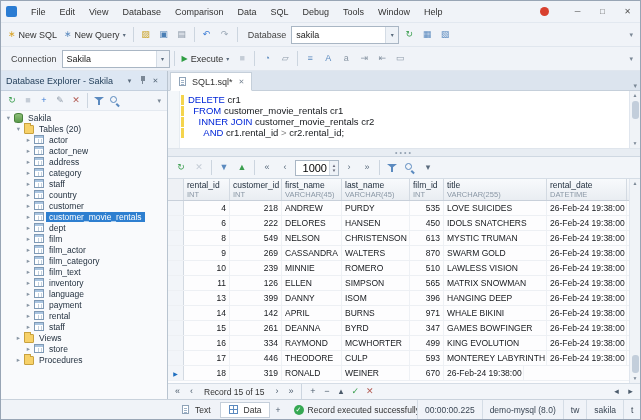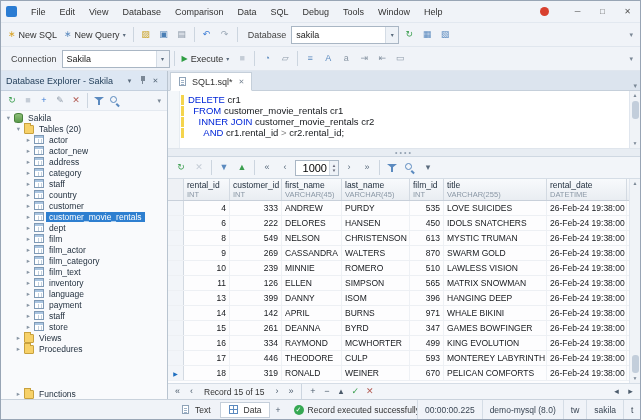--- a/index.html
+++ b/index.html
@@ -356,31 +356,36 @@
             <span class="tree-label">language</span>
           </div>
           <div class="trow" style="padding-left: 23px;">
             <span class="tw">▸</span>
             <span class="ico ico-table"></span>
             <span class="tree-label">payment</span>
           </div>
           <div class="trow" style="padding-left: 23px;">
             <span class="tw">▸</span>
             <span class="ico ico-table"></span>
+            <span class="tree-label">rental</span>
+          </div>
+          <div class="trow" style="padding-left: 23px;">
+            <span class="tw">▸</span>
+            <span class="ico ico-table"></span>
             <span class="tree-label">staff</span>
-          </div>
-          <div class="trow" style="padding-left: 23px;">
-            <span class="tw">▸</span>
-            <span class="ico ico-table"></span>
-            <span class="tree-label">store</span>
           </div>
           <div class="trow" style="padding-left: 13px;">
             <span class="tw">▸</span>
             <span class="ico ico-folder"></span>
             <span class="tree-label">Views</span>
+          </div>
+          <div class="trow" style="padding-left: 23px;">
+            <span class="tw">▸</span>
+            <span class="ico ico-table"></span>
+            <span class="tree-label">store</span>
           </div>
           <div class="trow" style="padding-left: 13px;">
             <span class="tw">▸</span>
             <span class="ico ico-folder"></span>
             <span class="tree-label">Procedures</span>
           </div>
           <div class="trow" style="padding-left: 13px; margin-top: 34px;">
             <span class="tw">▸</span>
             <span class="ico ico-folder"></span>
             <span class="tree-label">Functions</span>
@@ -510,21 +515,21 @@
               </div>
               <div class="gh-cell" style="width: 80px;">
                 <div class="gh-name">rental_date</div>
                 <div class="gh-type">DATETIME</div>
               </div>
             </div>
           <div class="grid-body">
               <div class="grow">
                 <div class="marker"></div>
                 <div class="gcell num" style="width: 46px;">4</div>
-                <div class="gcell num" style="width: 52px;">333</div>
+                <div class="gcell num" style="width: 52px;">218</div>
                 <div class="gcell" style="width: 60px;">ANDREW</div>
                 <div class="gcell" style="width: 68px;">PURDY</div>
                 <div class="gcell num" style="width: 34px;">535</div>
                 <div class="gcell" style="width: 103px;">LOVE SUICIDES</div>
                 <div class="gcell" style="width: 80px;">26-Feb-24 19:38:00</div>
               </div>
               <div class="grow">
                 <div class="marker"></div>
                 <div class="gcell num" style="width: 46px;">6</div>
                 <div class="gcell num" style="width: 52px;">222</div>
@@ -624,21 +629,20 @@
                 <div class="gcell" style="width: 103px;">MONTEREY LABYRINTH</div>
                 <div class="gcell" style="width: 80px;">26-Feb-24 19:38:00</div>
               </div>
               <div class="grow">
                 <div class="marker">▶</div>
                 <div class="gcell num" style="width: 46px;">18</div>
                 <div class="gcell num" style="width: 52px;">319</div>
                 <div class="gcell" style="width: 60px;">RONALD</div>
                 <div class="gcell" style="width: 68px;">WEINER</div>
                 <div class="gcell num" style="width: 34px;">670</div>
-                <div class="gcell" style="width: 103px;">PELICAN COMFORTS</div>
                 <div class="gcell" style="width: 80px;">26-Feb-24 19:38:00</div>
               </div>
             </div>
         </div>
         <div class="vscroll grid-vscroll">
           <span class="sarrow">▲</span>
           <span class="strack">
               <span class="sthumb"></span>
             </span>
           <span class="sarrow">▼</span>

